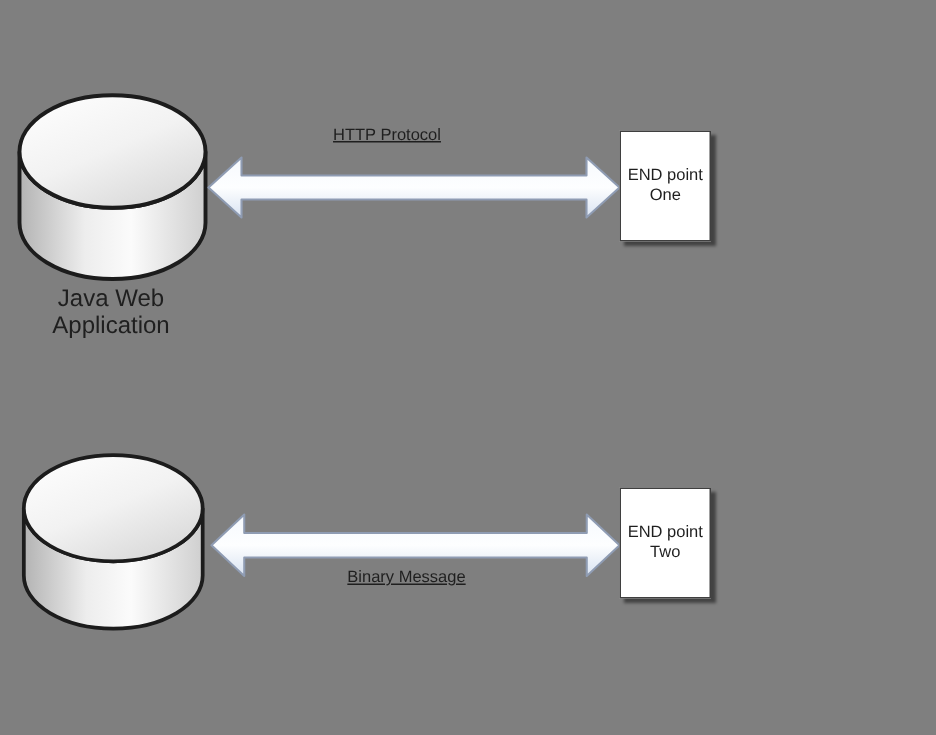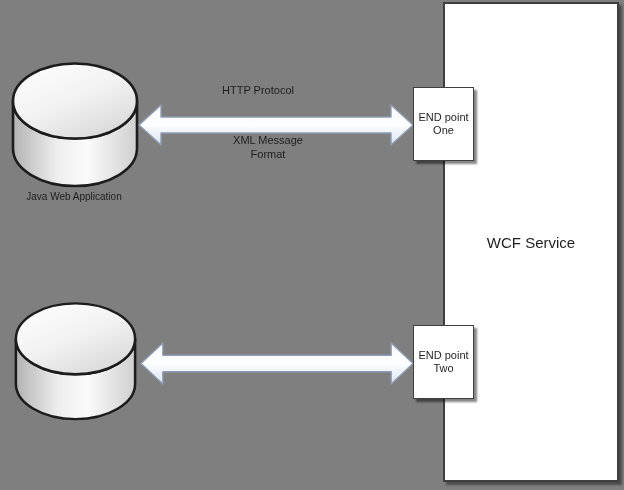--- a/index.html
+++ b/index.html
@@ -29,29 +29,29 @@
     box-shadow:3px 3px 2px rgba(0,0,0,.48);
     display:flex; flex-direction:column; align-items:center; justify-content:center;
     z-index:3; text-align:center;
   }
   .endpoint-box div{ font-size:11px; line-height:13px; color:var(--text); }
   .ep-one{ left:413px; top:87px; }
   .ep-two{ left:413px; top:325px; }
   
   .conn-label{
     font-size:11px; line-height:14px; color:var(--text);
-    text-align:center; width:140px; z-index:2;
+    text-align:center; width:140px; z-index:2;text-decoration:underline;
   }
   .proto-1{ left:188px; top:83px; }
   .msg-1  { left:198px; top:133px; }
   .proto-2{ left:199px; top:338px; }
   .msg-2  { left:201px; top:378px; }
   
   .client-label{
-    font-size:10px; color:var(--text); text-align:center; z-index:2;
+    font-size:16px; color:var(--text); text-align:center; z-index:2;
   }
   .client-1{ left:4px;  top:191px; width:140px; }
   .client-2{ left:0px;  top:429px; width:156px; }
   
   .cyl-1{ left:10px;  top:61px;  width:130px; height:127px; z-index:2; }
   .cyl-2{ left:13px;  top:301px; width:125px; height:120px; z-index:2; }
   .arrow-1{ left:138px; top:104px; width:276px; height:42px; z-index:2; }
   .arrow-2{ left:140px; top:342px; width:274px; height:43px; z-index:2; }
   svg{ display:block; width:100%; height:100%; }
 </style>
@@ -74,23 +74,20 @@
         <stop offset="1" stop-color="#dadada"></stop>
       </linearGradient>
       <linearGradient id="arrowGrad" x1="0" y1="0" x2="0" y2="1">
         <stop offset="0" stop-color="#f6f9fd"></stop>
         <stop offset="0.5" stop-color="#fdfeff"></stop>
         <stop offset="1" stop-color="#d9e3f1"></stop>
       </linearGradient>
     </defs>
   </svg>
 
-  <div class="abs wcf-box">
-    <span class="wcf-label">WCF Service</span>
-  </div>
 
   <div class="abs endpoint-box ep-one">
     <div>END point</div>
     <div>One</div>
   </div>
   <div class="abs endpoint-box ep-two">
     <div>END point</div>
     <div>Two</div>
   </div>
 
@@ -115,18 +112,18 @@
     </svg>
   </div>
 
   <div class="abs arrow-2">
     <svg viewBox="0 0 276 42" preserveAspectRatio="none">
       <polygon points="1,21 23,1 23,13 253,13 253,1 275,21 253,41 253,29 23,29 23,41" fill="url(#arrowGrad)" stroke="var(--arrow-stroke)" stroke-width="1.4" stroke-linejoin="round"></polygon>
     </svg>
   </div>
 
   <div class="abs conn-label proto-1">HTTP Protocol</div>
-  <div class="abs conn-label msg-1">
-    <div>XML Message</div>
-    <div>Format</div>
+  <div class="abs conn-label msg-2">
+    <div>Binary Message</div>
+    <div></div>
   </div>
 
 </div>
 
 </body></html>

